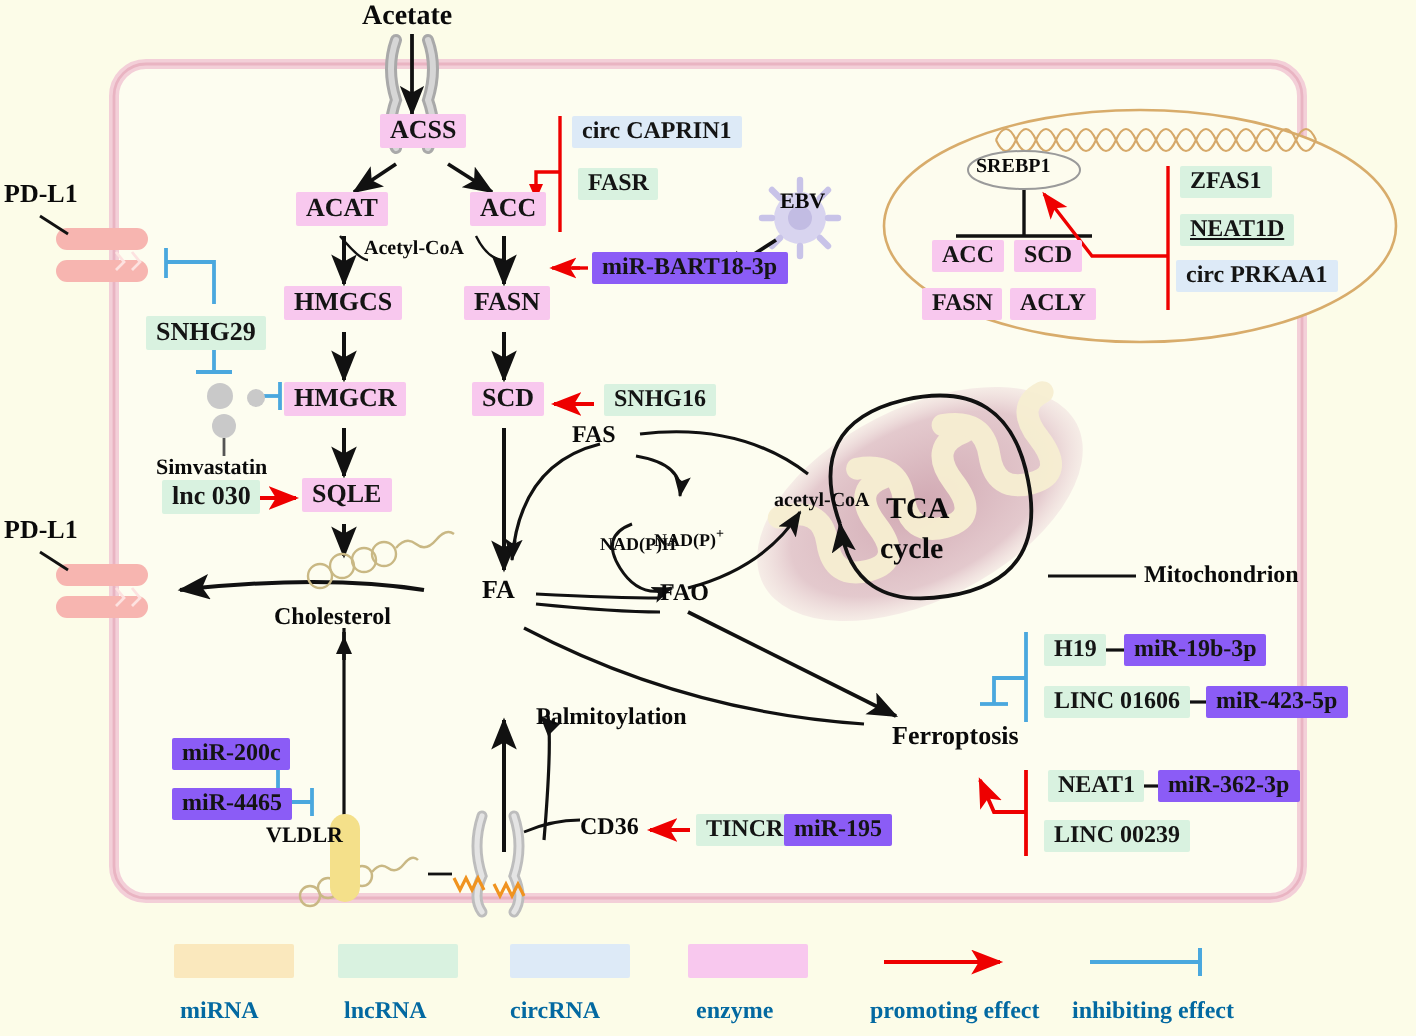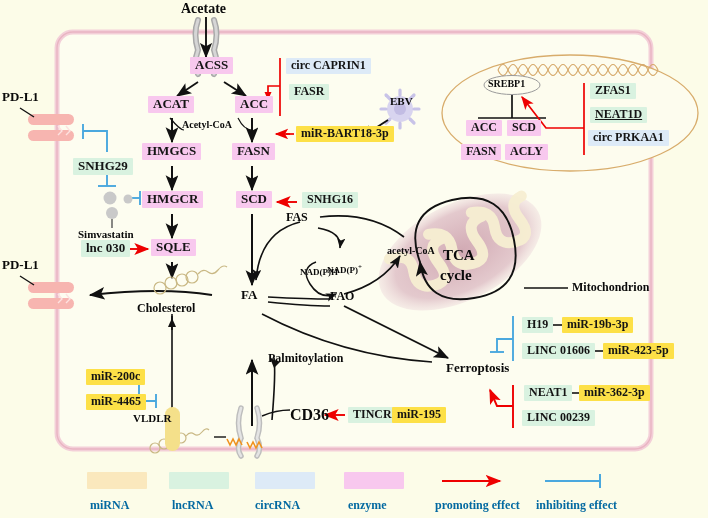--- a/index.html
+++ b/index.html
@@ -23,21 +23,21 @@
     position:absolute;
     font-family:"Liberation Serif", serif;
     font-weight:bold;
     color:#141414;
     white-space:nowrap;
     padding:1px 5px 2px 5px;
     line-height:1.05;
     border-radius:1px;
   }
   .enzyme{background:#f8c8ee;}
-  .mirna{background:#fde047;}
+  .mirna{background:#8b5cf6;}
   .lncrna{background:#d9f2e0;}
   .circrna{background:#ddeaf7;}
   .legend-sw{position:absolute;width:60px;height:17px;border-radius:1px;}
   .legend-txt{position:absolute;font-family:"Liberation Serif",serif;font-weight:bold;font-size:12px;color:#0369a1;white-space:nowrap;}
 </style>
 </head>
 <body>
 
 <div id="root">
 
@@ -328,21 +328,21 @@
   <div class="chip lncrna" style="left:289px;top:84px;font-size:12px;">FASR</div>
   <div class="chip mirna" style="left:296px;top:126px;font-size:12px;">miR-BART18-3p</div>
   <div class="lbl" style="left:390px;top:96px;font-size:11px;">EBV</div>
   <div class="chip lncrna" style="left:73px;top:158px;font-size:13px;">SNHG29</div>
   <div class="lbl" style="left:78px;top:229px;font-size:11px;font-weight:bold;">Simvastatin</div>
   <div class="chip lncrna" style="left:81px;top:240px;font-size:13px;">lnc 030</div>
   <div class="chip lncrna" style="left:302px;top:192px;font-size:12px;">SNHG16</div>
   <div class="chip mirna" style="left:86px;top:369px;font-size:12px;">miR-200c</div>
   <div class="chip mirna" style="left:86px;top:394px;font-size:12px;">miR-4465</div>
   <div class="lbl" style="left:133px;top:413px;font-size:11px;">VLDLR</div>
-  <div class="lbl" style="left:290px;top:407px;font-size:16px;">CD36</div>
+  <div class="lbl" style="left:290px;top:407px;font-size:12px;">CD36</div>
   <div class="chip lncrna" style="left:348px;top:407px;font-size:12px;">TINCR</div>
   <div class="chip mirna" style="left:392px;top:407px;font-size:12px;">miR-195</div>
 
   <div class="lbl" style="left:488px;top:79px;font-size:10px;">SREBP1</div>
   <div class="chip enzyme" style="left:466px;top:120px;font-size:12px;">ACC</div>
   <div class="chip enzyme" style="left:507px;top:120px;font-size:12px;">SCD</div>
   <div class="chip enzyme" style="left:461px;top:144px;font-size:12px;">FASN</div>
   <div class="chip enzyme" style="left:505px;top:144px;font-size:12px;">ACLY</div>
   <div class="chip lncrna" style="left:590px;top:83px;font-size:12px;">ZFAS1</div>
   <div class="chip lncrna" style="left:590px;top:107px;font-size:12px;text-decoration:underline;">NEAT1D</div>

